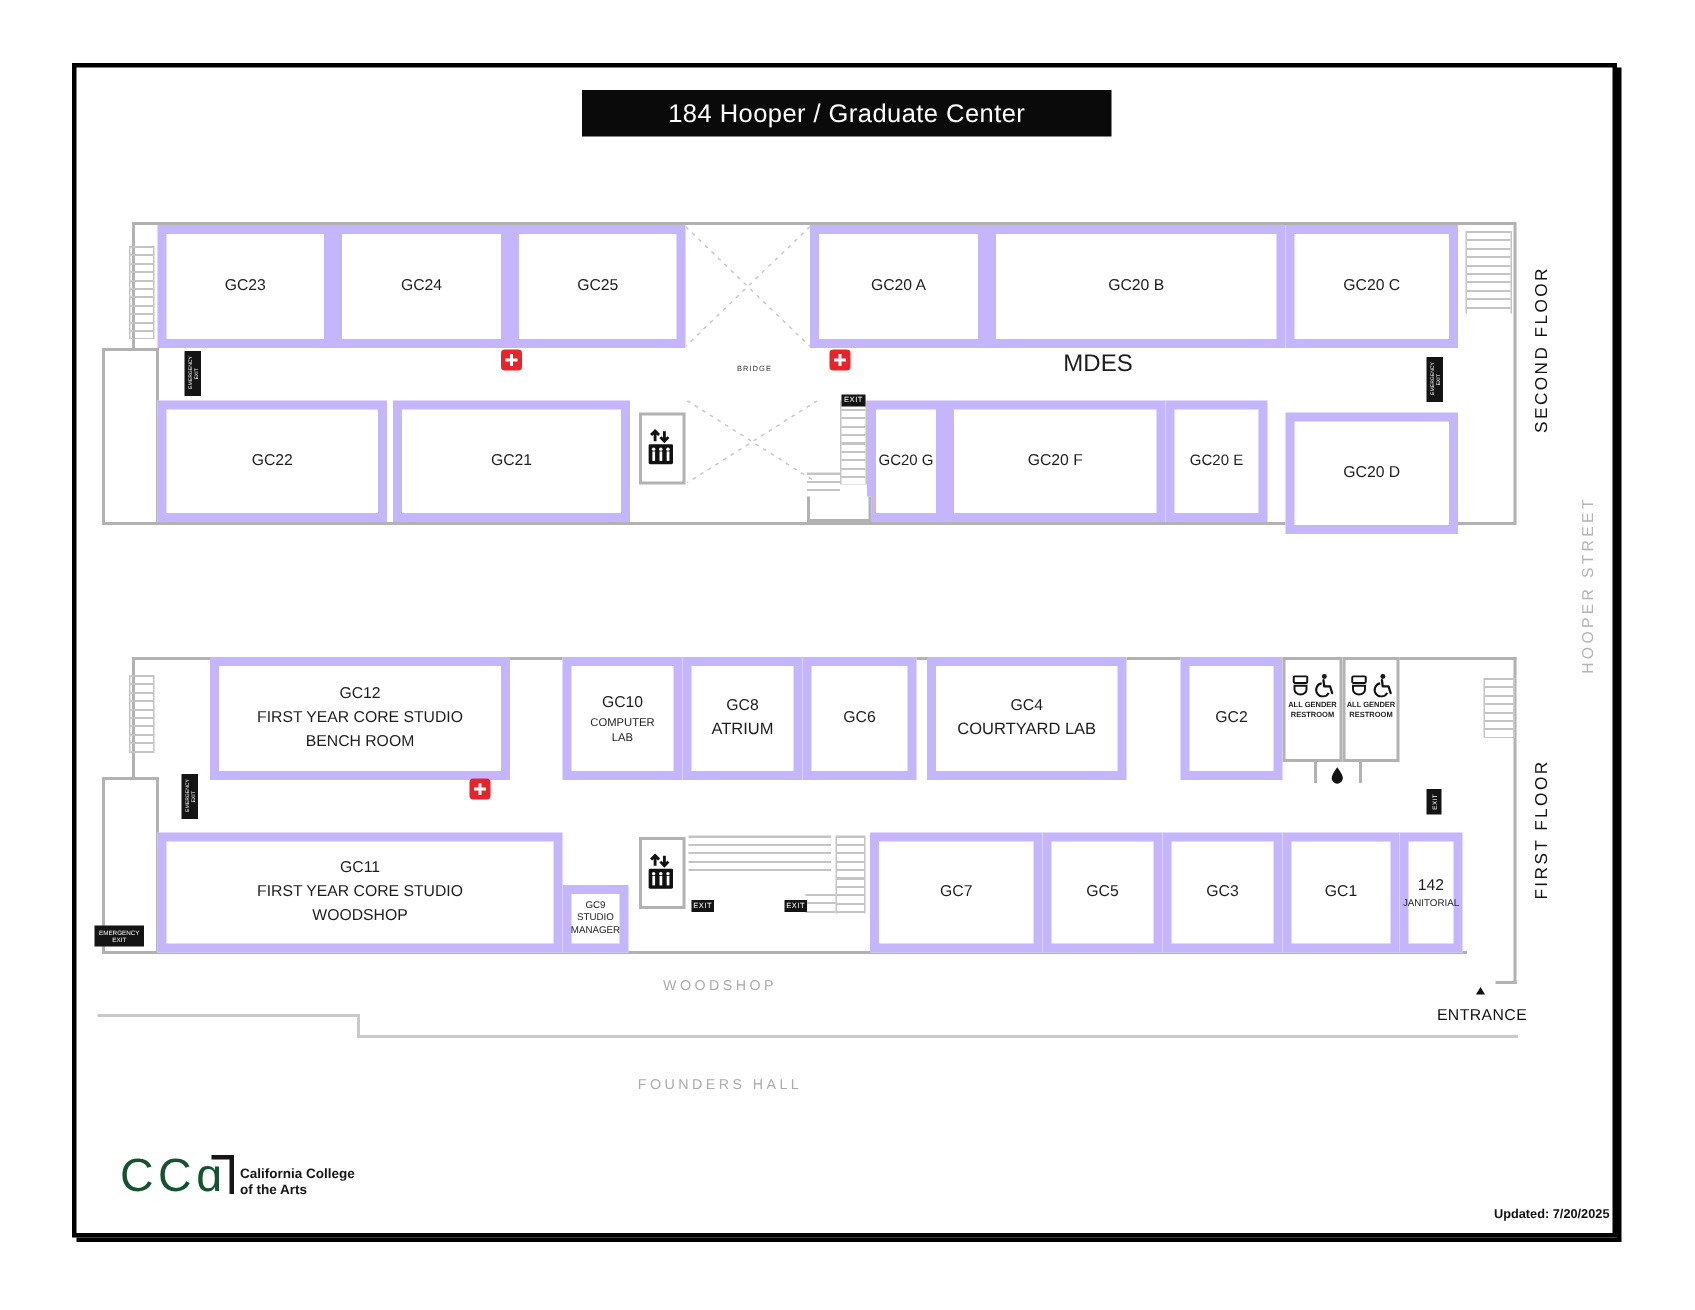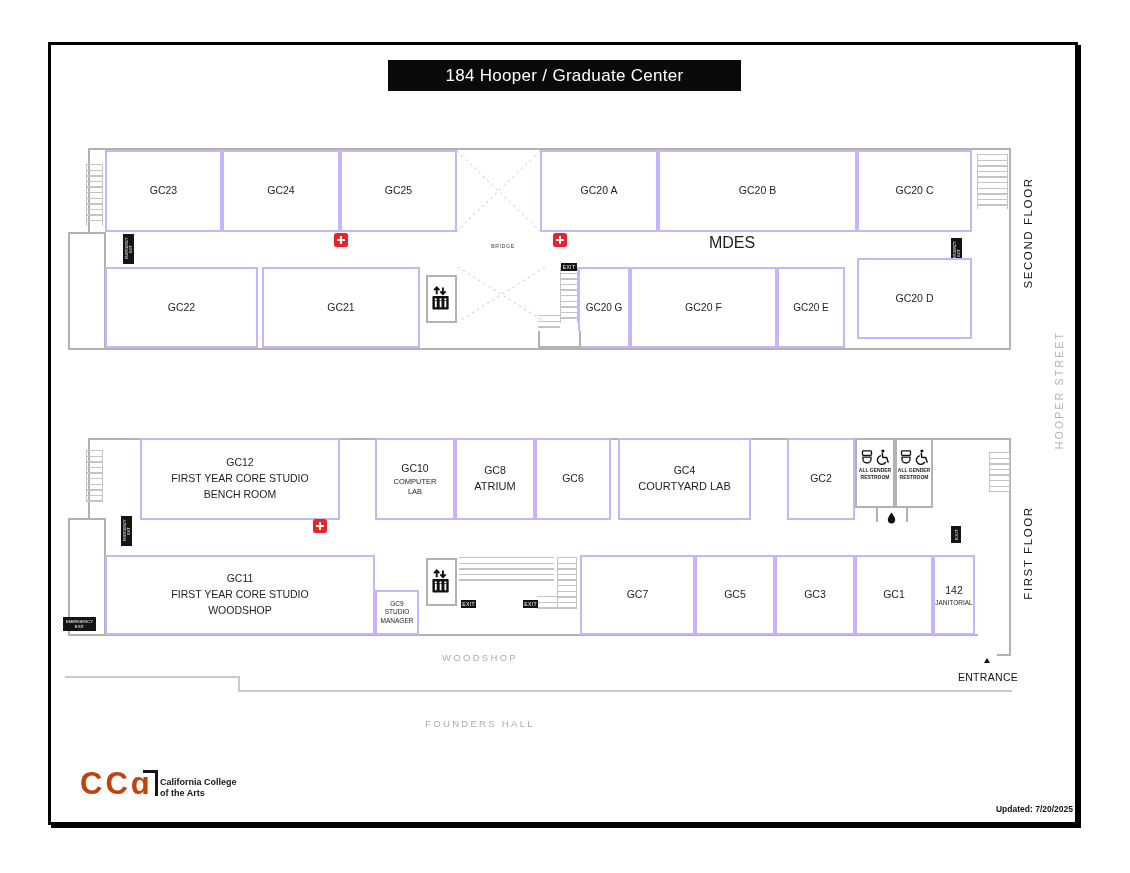--- a/index.html
+++ b/index.html
@@ -4,21 +4,21 @@
 <style>
   html,body{margin:0;padding:0}
   body{
     width:1130px;height:873px;background:#fff;position:relative;
     font-family:"Liberation Sans",sans-serif;color:#1d1d1f;overflow:hidden;
   }
   .abs{position:absolute;box-sizing:border-box}
   .frame{border:3px solid #000;box-shadow:3px 3px 0 #000;background:#fff}
   .banner{background:#0a0a0a;color:#fff;display:flex;align-items:center;justify-content:center;
           font-size:17px;letter-spacing:.3px}
-  .room{border:2px solid #c4b5fd;background:#fff;display:flex;flex-direction:column;
+  .room{border:6px solid #c4b5fd;background:#fff;display:flex;flex-direction:column;
         align-items:center;justify-content:center;text-align:center}
   .rl{font-size:10.5px;line-height:1.5;white-space:nowrap}
   .rl.sm{font-size:7.5px;line-height:1.35}
   .rl.md{font-size:11px;line-height:1.4}
   .rl.xs{font-size:6.5px;line-height:1.3}
   .wall{background:#b2b2b2}
   .line{background:#c9c9c9}
   .st{background:repeating-linear-gradient(to bottom,#c4c4c4 0 1.4px,transparent 1.4px 5.6px);
       border-left:1.6px solid #c4c4c4;border-right:1.6px solid #c4c4c4}
   .st.nb{border:none}
@@ -39,21 +39,21 @@
   .gray-lbl{color:#ababab;font-size:9.5px;letter-spacing:2.3px;text-align:center}
   .mdes{font-size:16px;text-align:center;white-space:nowrap}
   .bridge{font-size:5px;letter-spacing:.7px;color:#333;text-align:center}
   .restroom{border:2px solid #b2b2b2;background:#fff;display:flex;flex-direction:column;
             align-items:center;justify-content:flex-start;padding-top:9px;gap:2px}
   .icon-row{display:flex;gap:1px;align-items:flex-end}
   .rr-lbl{font-size:5px;font-weight:bold;line-height:1.35;text-align:center}
   .entr{font-size:10.5px;text-align:center;letter-spacing:.3px;color:#111}
   .tri{width:0;height:0;border-left:3.5px solid transparent;border-right:3.5px solid transparent;
        border-bottom:5px solid #111}
-  .logo-mark{font-size:31px;font-weight:bold;letter-spacing:3px;color:#c2410c;line-height:1}
+  .logo-mark{font-size:31px;font-weight:normal;letter-spacing:3px;color:#14532d;line-height:1}
   .alpha{position:relative;display:inline-block}
   .alpha::before{content:"";position:absolute;right:-5px;top:2px;width:15px;height:3px;background:#161616}
   .alpha::after{content:"";position:absolute;right:-5px;top:2px;width:3px;height:26px;background:#161616}
   .logo-words{font-size:9px;font-weight:bold;line-height:1.25;color:#161616}
   .updated{font-size:8.5px;font-weight:bold;color:#111;text-align:right}
   .elev svg,.ticon svg{display:block}
 </style>
 </head>
 <body>
 
@@ -114,21 +114,21 @@
     </div>
   <div class="abs room" style="left:578px;top:267px;width:52px;height:81px">
       <div class="rl" style="font-size:10px">GC20 G</div>
     </div>
   <div class="abs room" style="left:630px;top:267px;width:147px;height:81px">
       <div class="rl">GC20 F</div>
     </div>
   <div class="abs room" style="left:777px;top:267px;width:68px;height:81px">
       <div class="rl" style="font-size:10px">GC20 E</div>
     </div>
-  <div class="abs room" style="left:857px;top:258px;width:115px;height:81px">
+  <div class="abs room" style="left:857px;top:275px;width:115px;height:81px">
       <div class="rl">GC20 D</div>
     </div>
 
   <div class="abs" style="left:426px;top:275px;width:31px;height:48px;border:2px solid #b2b2b2"></div>
   <div class="abs elev" style="left:431px;top:285px">
     <svg width="21" height="26" viewBox="0 0 22 27">
       <path d="M6 9.5 V2.5 M3.2 5.2 L6 2.3 L8.8 5.2" stroke="#111" stroke-width="2" fill="none"></path>
       <path d="M12.5 2.5 V9.5 M9.7 6.6 L12.5 9.5 L15.3 6.6" stroke="#111" stroke-width="2" fill="none"></path>
       <rect x="1.5" y="11.5" width="17" height="14" rx="1" fill="#111"></rect>
       <g fill="#fff">

